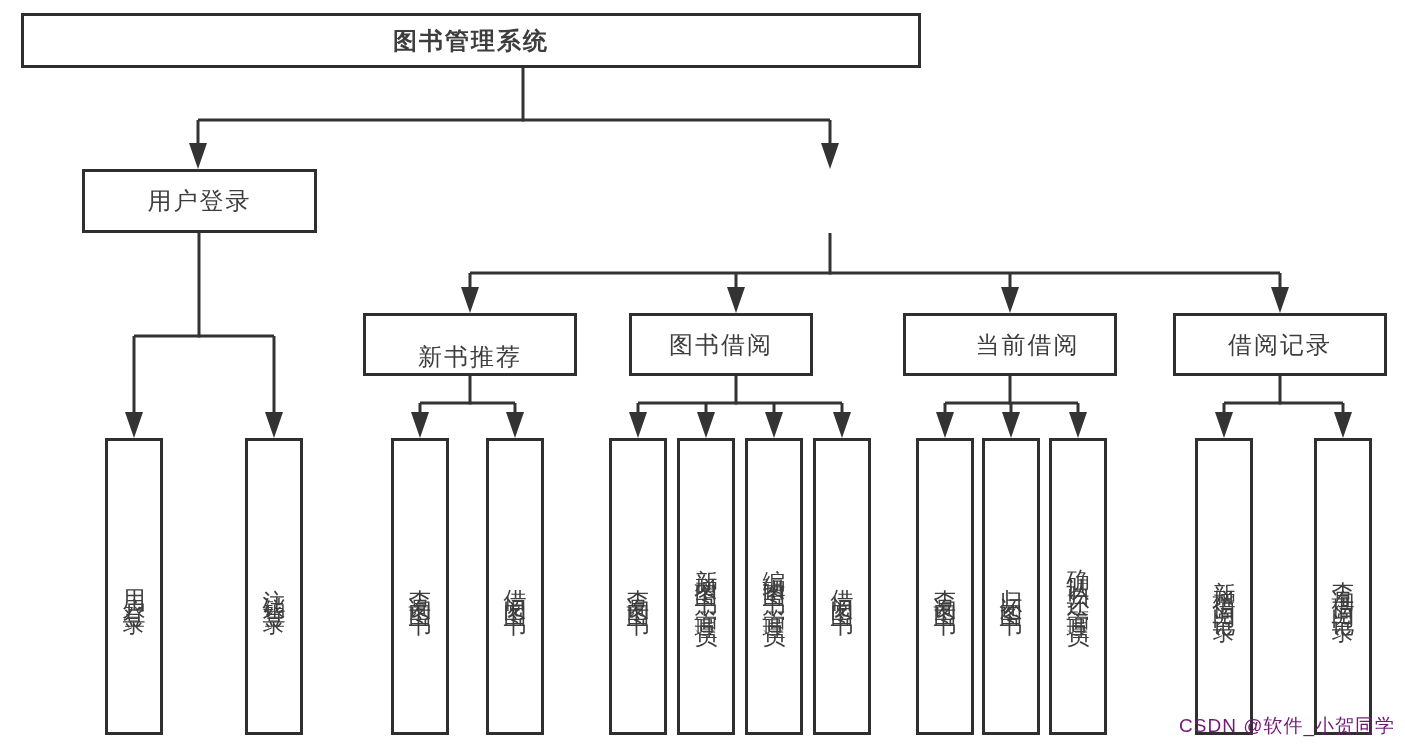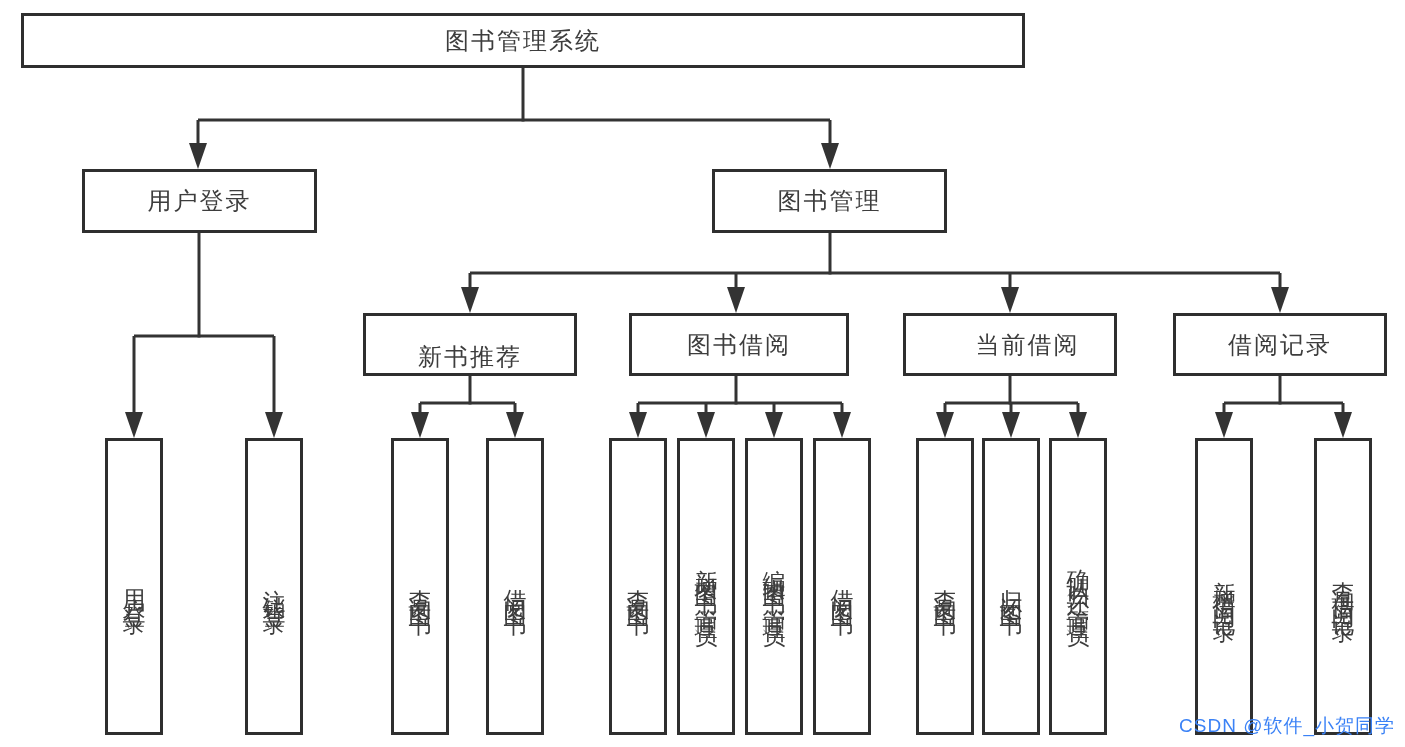--- a/index.html
+++ b/index.html
@@ -41,21 +41,21 @@
     line-height: 1;
     white-space: nowrap;
     color: #3d3d3d;
   }
   .watermark {
     position: absolute;
     right: 10px;
     bottom: 8px;
     font-size: 19px;
     letter-spacing: 1px;
-    color: #3b82f6;
+    color: #701a75;
     z-index: 5;
     pointer-events: none;
   }
   svg line, svg path { stroke: #333333; stroke-width: 3; fill: none; }
   svg polygon { fill: #333333; stroke: none; }
 </style>
 </head>
 <body>
 
 <div class="canvas">
@@ -117,35 +117,32 @@
     <polygon points="1069,412 1087,412 1078,438"></polygon>
 
     <line x1="1280" y1="376" x2="1280" y2="404.5"></line>
     <line x1="1224" y1="403" x2="1343" y2="403"></line>
     <line x1="1224" y1="403" x2="1224" y2="415"></line>
     <polygon points="1215,412 1233,412 1224,438"></polygon>
     <line x1="1343" y1="403" x2="1343" y2="415"></line>
     <polygon points="1334,412 1352,412 1343,438"></polygon>
   </svg>
 
-  <div class="node h-label" style="left:21px; top:13px; width:1004px; height:55px;">
+  <div class="node h-label" style="left:21px; top:13px; width:900px; height:55px;font-weight:bold;">
     <span>图书管理系统</span>
   </div>
 
   <div class="node h-label" style="left:82px; top:169px; width:235px; height:64px;">
     <span>用户登录</span>
   </div>
-  <div class="node h-label" style="left:712px; top:169px; width:235px; height:64px;">
-    <span>图书管理</span>
-  </div>
 
   <div class="node h-label" style="left:363px; top:313px; width:214px; height:63px;align-items:flex-end;">
     <span>新书推荐</span>
   </div>
-  <div class="node h-label" style="left:629px; top:313px; width:220px; height:63px;">
+  <div class="node h-label" style="left:629px; top:313px; width:184px; height:63px;">
     <span>图书借阅</span>
   </div>
   <div class="node h-label" style="left:903px; top:313px; width:214px; height:63px;padding-left:35px;">
     <span>当前借阅</span>
   </div>
   <div class="node h-label" style="left:1173px; top:313px; width:214px; height:63px;">
     <span>借阅记录</span>
   </div>
 
   <div class="node leaf" style="left:105px; top:438px; width:58px; height:297px;">

